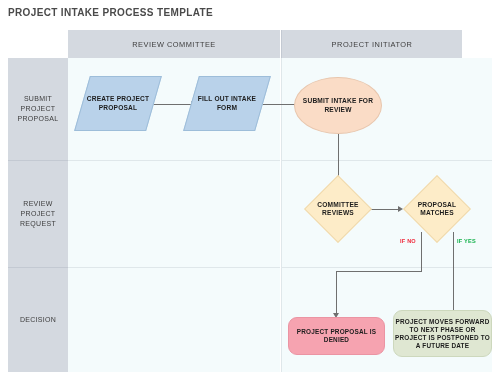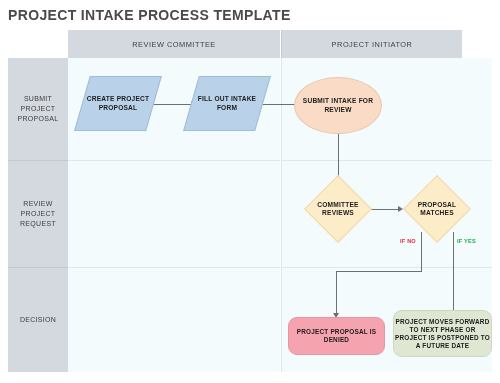--- a/index.html
+++ b/index.html
@@ -12,21 +12,21 @@
     height: 383px;
     position: relative;
     font-family: "Liberation Sans", sans-serif;
     overflow: hidden;
   }
 
   #page-title {
     position: absolute;
     left: 8px;
     top: 7px;
-    font-size: 14px;
+    font-size: 10px;
     font-weight: bold;
     letter-spacing: 0.35px;
     color: #4a4a4a;
   }
 
   
   .lane-frame {
     position: absolute;
     left: 8px;
     top: 30px;

